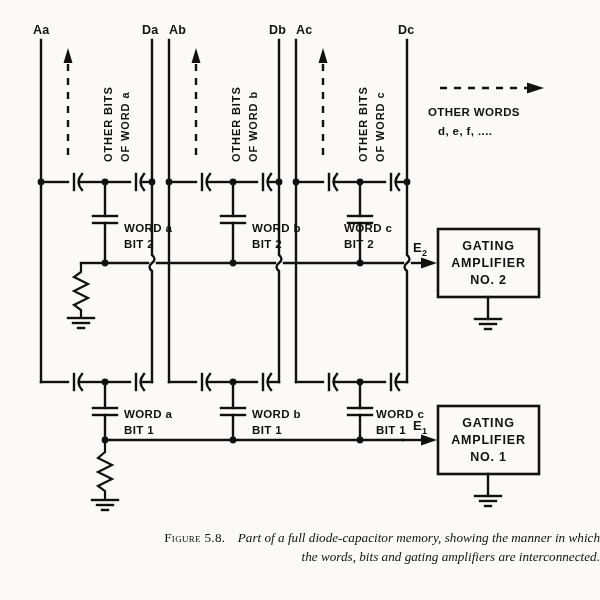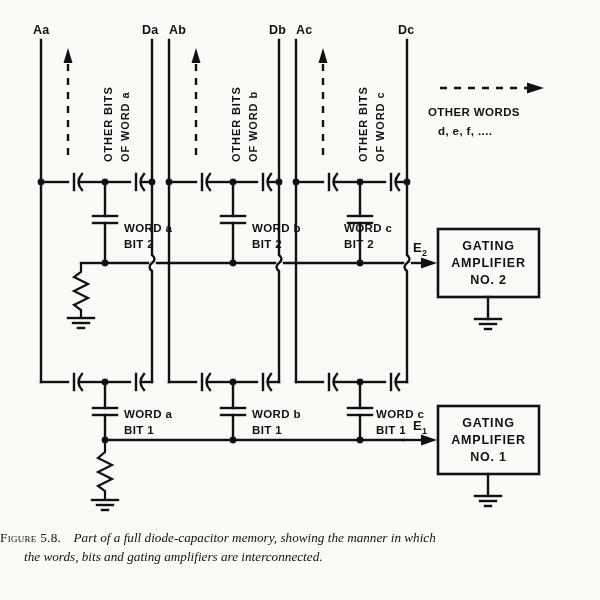--- a/index.html
+++ b/index.html
@@ -91,21 +91,21 @@
     font-family: "Liberation Sans", sans-serif;
     font-weight: bold;
     fill: #111111;
     font-size: 9px;
   }
   .caption-wrap {
     position: absolute;
     left: 0;
     top: 528px;
     width: 600px;
-    text-align: left;
+    text-align: right;
   }
   .caption-line {
     font-family: "Liberation Serif", serif;
     font-size: 13.2px;
     color: #111111;
     line-height: 19px;
   }
   .cap-figlabel {
     font-variant: small-caps;
     font-style: normal;

